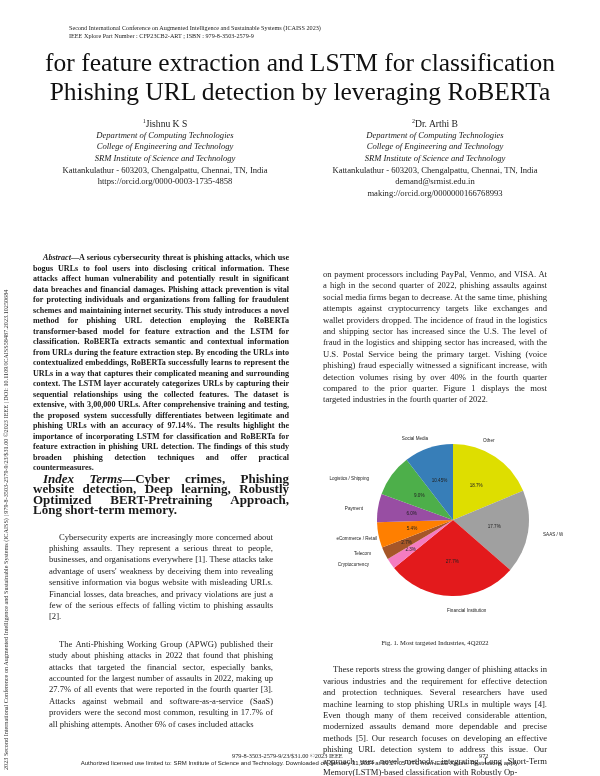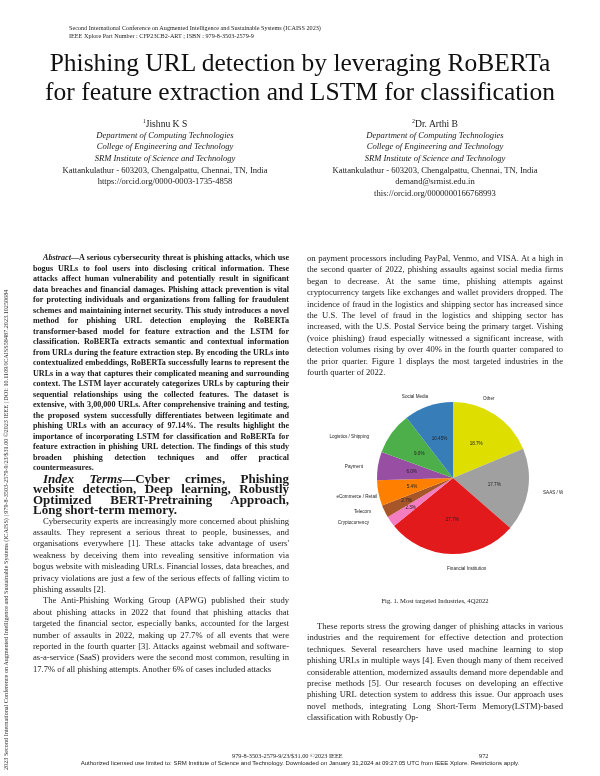--- a/index.html
+++ b/index.html
@@ -13,21 +13,21 @@
   .author sup { font-size: 6px; }
   .col { position: absolute; top: 253px; width: 256px; font-size: 8.6px; line-height: 11.4px; text-align: justify; }
   .col-left { left: 33px; }
   .col-right { left: 307px; }
   .abstract { font-weight: bold; font-size: 8.1px; line-height: 10.5px; text-indent: 10px; margin: 0; }
   .abstract .lead { font-style: italic; font-weight: bold; }
   .index { font-weight: bold; font-size: 13px; line-height: 10.5px; text-indent: 10px; margin: 0; }
   .index .lead { font-style: italic; }
   .section-head { text-align: center; font-size: 8.8px; margin: 10px 0 6px 0; letter-spacing: 0.2px; }
   .section-head .sc { font-variant: small-caps; }
-  p.body { margin: 0; text-indent: 10px; }
+  p.body { margin: 16px; text-indent: 10px; }
   .fig { position: relative; width: 256px; height: 215px; margin-top: 2px; }
   .fig svg { position: absolute; left: 0; top: 0; }
   .fig-caption { text-align: center; font-size: 6.6px; margin: 0 0 14px 0; }
   .footer-line1 { position: absolute; top: 752px; left: 0; width: 600px; font-size: 6.3px; }
   .footer-line1 .isbn { position: absolute; left: 232px; }
   .footer-line1 .pg { position: absolute; left: 479px; }
   .footer-line2 { position: absolute; top: 760px; left: 0; width: 600px; text-align: center; font-family: "Liberation Sans", "DejaVu Sans", sans-serif; font-size: 6px; color: #222; }
   .side-text { position: absolute; left: 2px; top: 770px; transform-origin: 0 0; transform: rotate(-90deg); white-space: nowrap; font-size: 6.2px; color: #333; width: 720px; }
   .pie-label { font-family: "Liberation Sans", "DejaVu Sans", sans-serif; font-size: 4.6px; fill: #222; }
   .pie-value { font-family: "Liberation Sans", "DejaVu Sans", sans-serif; font-size: 4.6px; fill: #222; }
@@ -36,41 +36,41 @@
 <body>
 
 <div class="side-text">2023 Second International Conference on Augmented Intelligence and Sustainable Systems (ICAISS) | 979-8-3503-2579-9/23/$31.00 ©2023 IEEE | DOI: 10.1109/ICAISS58487.2023.10250684</div>
 
 <div class="conf-header">
   <div>Second International Conference on Augmented Intelligence and Sustainable Systems (ICAISS 2023)</div>
   <div>IEEE Xplore Part Number : CFP23CB2-ART ; ISBN : 979-8-3503-2579-9</div>
 </div>
 
 <div class="title">
+  <div>for feature extraction and LSTM for classification</div>
   <div>Phishing URL detection by leveraging RoBERTa</div>
-  <div>for feature extraction and LSTM for classification</div>
 </div>
 
 <div class="authors">
   <div class="author">
     <div class="name"><sup>1</sup><span>Jishnu K S</span></div>
     <div class="it">Department of Computing Technologies</div>
     <div class="it">College of Engineering and Technology</div>
     <div class="it">SRM Institute of Science and Technology</div>
     <div>Kattankulathur - 603203, Chengalpattu, Chennai, TN, India</div>
     <div>https://orcid.org/0000-0003-1735-4858</div>
   </div>
   <div class="author">
     <div class="name"><sup>2</sup><span>Dr. Arthi B</span></div>
     <div class="it">Department of Computing Technologies</div>
     <div class="it">College of Engineering and Technology</div>
     <div class="it">SRM Institute of Science and Technology</div>
     <div>Kattankulathur - 603203, Chengalpattu, Chennai, TN, India</div>
     <div>demand@srmist.edu.in</div>
-    <div>this://orcid.org/0000000166768993</div>
+    <div>making://orcid.org/0000000166768993</div>
   </div>
 </div>
 
 <div class="col col-left">
   <p class="abstract"><span class="lead">Abstract</span><span>—A serious cybersecurity threat is phishing attacks, which use bogus URLs to fool users into disclosing critical information. These attacks affect human vulnerability and potentially result in significant data breaches and financial damages. Phishing attack prevention is vital for protecting individuals and organizations from falling for fraudulent schemes and maintaining internet security. This study introduces a novel method for phishing URL detection employing the RoBERTa transformer-based model for feature extraction and the LSTM for classification. RoBERTa extracts semantic and contextual information from URLs during the feature extraction step. By encoding the URLs into contextualized embeddings, RoBERTa successfully learns to represent the URLs in a way that captures their complicated meaning and surrounding context. The LSTM layer accurately categorizes URLs by capturing their sequential relationships using the collected features. The dataset is extensive, with 3,00,000 URLs. After comprehensive training and testing, the proposed system successfully differentiates between legitimate and phishing URLs with an accuracy of 97.14%. The results highlight the importance of incorporating LSTM for classification and RoBERTa for feature extraction in phishing URL detection. The findings of this study broaden phishing detection techniques and offer practical countermeasures.</span></p>
   <p class="index"><span class="lead">Index Terms</span><span>—Cyber crimes, Phishing website detection, Deep learning, Robustly Optimized BERT-Pretraining Approach, Long short-term memory.</span></p>
   <p class="body">Cybersecurity experts are increasingly more concerned about phishing assaults. They represent a serious threat to people, businesses, and organisations everywhere [1]. These attacks take advantage of users' weakness by deceiving them into revealing sensitive information via bogus website with misleading URLs. Financial losses, data breaches, and privacy violations are just a few of the serious effects of falling victim to phishing assaults [2].</p>
   <p class="body">The Anti-Phishing Working Group (APWG) published their study about phishing attacks in 2022 that found that phishing attacks that targeted the financial sector, especially banks, accounted for the largest number of assaults in 2022, making up 27.7% of all events that were reported in the fourth quarter [3]. Attacks against webmail and software-as-a-service (SaaS) providers were the second most common, resulting in 17.7% of all phishing attempts. Another 6% of cases included attacks</p>
 </div>
 

